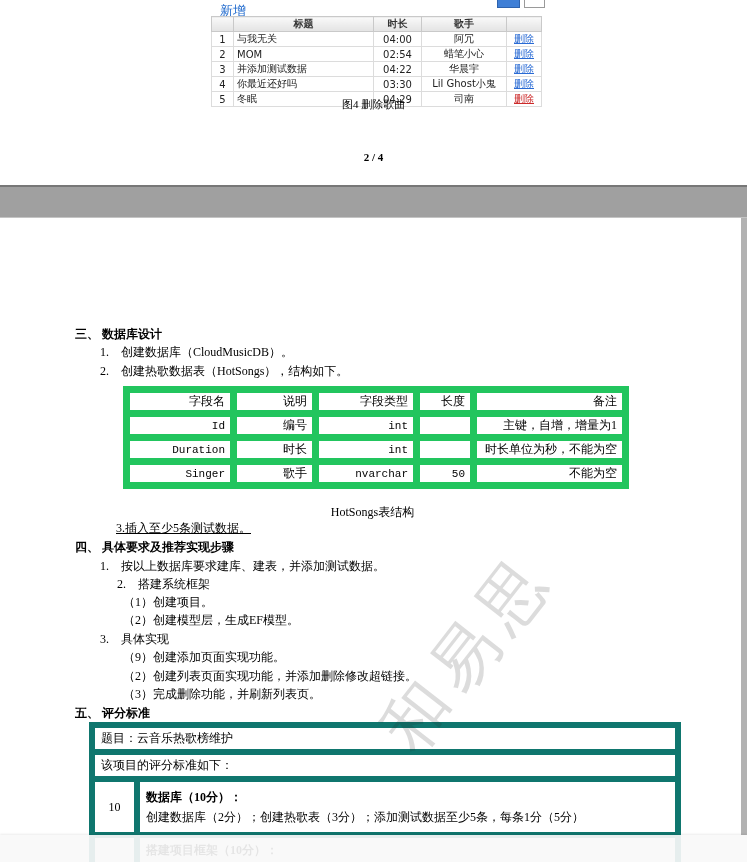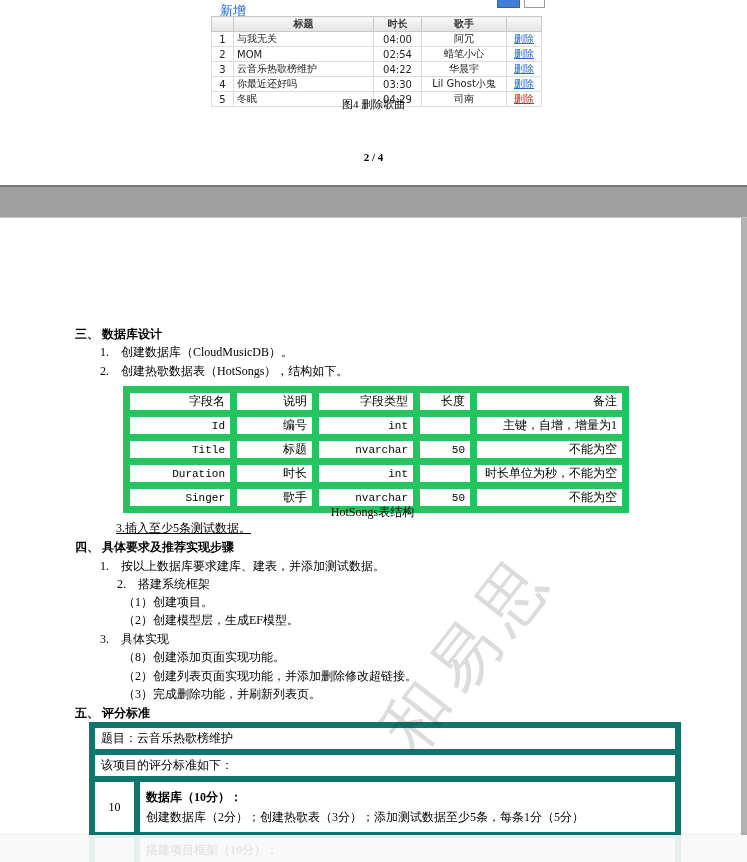--- a/index.html
+++ b/index.html
@@ -102,21 +102,21 @@
         </tr>
         <tr>
           <td class="c-num">2</td>
           <td>MOM</td>
           <td class="c-dur">02:54</td>
           <td class="c-singer">蜡笔小心</td>
           <td class="c-act"><a class="del-link">删除</a></td>
         </tr>
         <tr>
           <td class="c-num">3</td>
-          <td>云音乐热歌榜维护</td>
+          <td>并添加测试数据</td>
           <td class="c-dur">04:22</td>
           <td class="c-singer">华晨宇</td>
           <td class="c-act"><a class="del-link">删除</a></td>
         </tr>
         <tr>
           <td class="c-num">4</td>
           <td>你最近还好吗</td>
           <td class="c-dur">03:30</td>
           <td class="c-singer">Lil Ghost小鬼</td>
           <td class="c-act"><a class="del-link">删除</a></td>
@@ -161,27 +161,20 @@
           <th>备注</th>
         </tr>
         <tr>
           <td class="mono">Id</td>
           <td>编号</td>
           <td class="mono">int</td>
           <td class="mono"></td>
           <td>主键，自增，增量为1</td>
         </tr>
         <tr>
-          <td class="mono">Title</td>
-          <td>标题</td>
-          <td class="mono">nvarchar</td>
-          <td class="mono">50</td>
-          <td>不能为空</td>
-        </tr>
-        <tr>
           <td class="mono">Duration</td>
           <td>时长</td>
           <td class="mono">int</td>
           <td class="mono"></td>
           <td>时长单位为秒，不能为空</td>
         </tr>
         <tr>
           <td class="mono">Singer</td>
           <td>歌手</td>
           <td class="mono">nvarchar</td>
@@ -193,21 +186,21 @@
     <div class="tbl-caption">HotSongs表结构</div>
 
     <div class="p3" style="left:116px; top:302px;text-decoration:underline;">3.插入至少5条测试数据。</div>
 
     <div class="p3 hd" style="left:75px; top:321px;">四、 具体要求及推荐实现步骤</div>
     <div class="p3" style="left:100px; top:340px;">1.　按以上数据库要求建库、建表，并添加测试数据。</div>
     <div class="p3" style="left:117px; top:358px;">2.　搭建系统框架</div>
     <div class="p3" style="left:123px; top:376px;">（1）创建项目。</div>
     <div class="p3" style="left:123px; top:394px;">（2）创建模型层，生成EF模型。</div>
     <div class="p3" style="left:100px; top:413px;">3.　具体实现</div>
-    <div class="p3" style="left:123px; top:431px;">（8）创建添加页面实现功能。</div>
+    <div class="p3" style="left:123px; top:431px;">（9）创建添加页面实现功能。</div>
     <div class="p3" style="left:123px; top:450px;">（2）创建列表页面实现功能，并添加删除修改超链接。</div>
     <div class="p3" style="left:123px; top:468px;">（3）完成删除功能，并刷新列表页。</div>
 
     <div class="p3 hd" style="left:75px; top:487px;">五、 评分标准</div>
 
     <table class="score-table">
       <colgroup>
           <col style="width:45px">
           <col style="width:541px">
         </colgroup>

